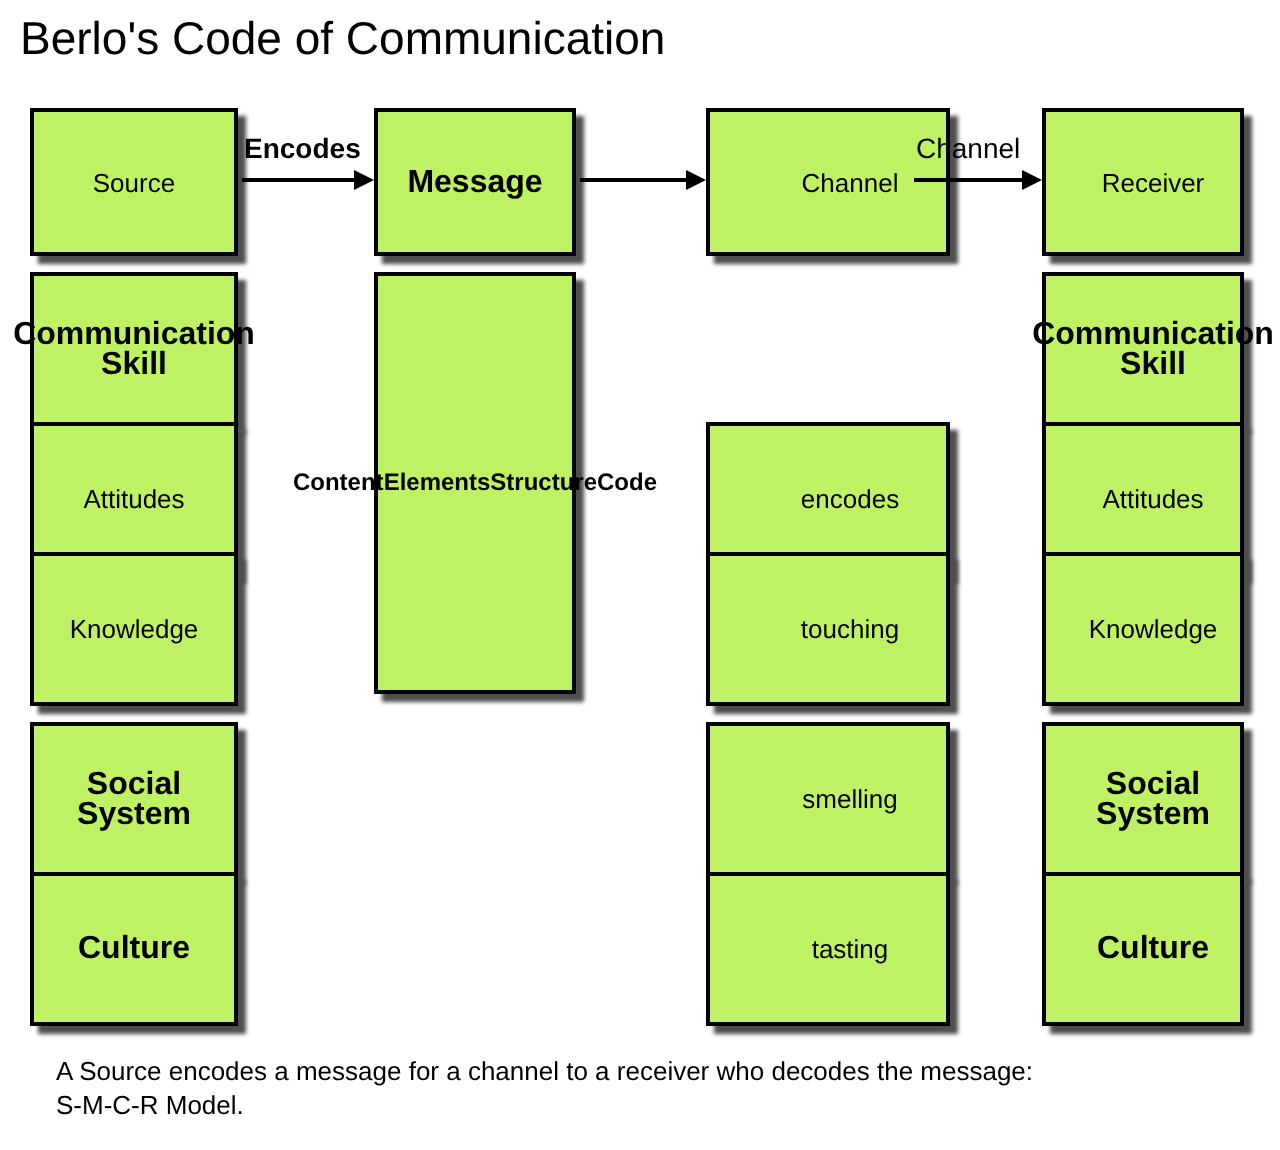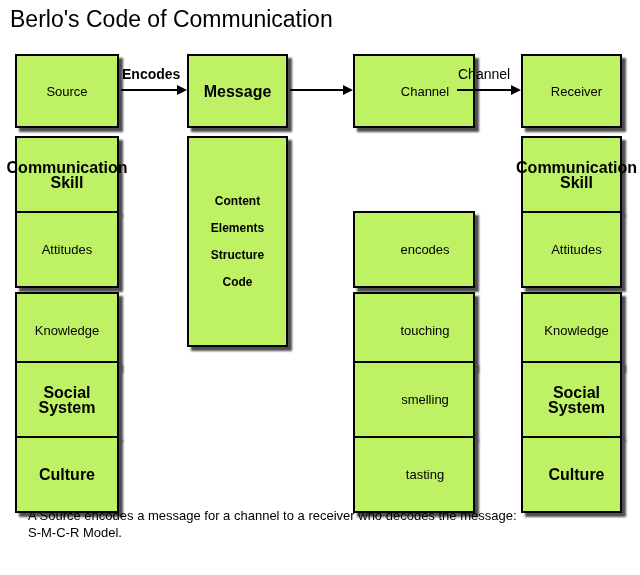--- a/index.html
+++ b/index.html
@@ -34,21 +34,21 @@
     display: flex;
     align-items: center;
     justify-content: center;
     text-align: center;
     line-height: 15px;
     padding: 2px;
   }
   .reg { font-size: 13px; font-weight: 400; }
   .bold { font-size: 16px; font-weight: 700; }
   .msg-list {
-    flex-direction: column;
+    flex-direction: row;
     justify-content: center;
   }
   .msg-list span {
     display: block;
     line-height: 27px;
     font-size: 12px;
     font-weight: 700;
   }
   .arrow-line {
     position: absolute;
@@ -65,34 +65,34 @@
   }
   .flow-label {
     position: absolute;
     font-size: 14px;
     font-weight: 400;
     white-space: nowrap;
   }
   .caption {
     position: absolute;
     left: 28px;
-    top: 507px;
+    top: 527px;
     width: 590px;
     font-size: 13px;
     line-height: 17px;
   }
   
   .c1 { left: 15px;  width: 104px; }
   .c2 { left: 187px; width: 101px; }
   .c3 { left: 353px; width: 122px; padding-left: 24px; }
   .c4 { left: 521px; width: 101px; padding-left: 12px; }
   .rowT  { top: 54px;  height: 74px; }
   .row0  { top: 136px; height: 77px; }
   .row1  { top: 211px; height: 77px; }
-  .row2  { top: 292px; height: 77px; }
+  .row2  { top: 276px; height: 77px; }
   .row3  { top: 361px; height: 77px; }
   .row4  { top: 436px; height: 77px; }
   .msgTall { top: 136px; height: 211px; }
 </style>
 </head>
 <body>
 
 <div id="canvas">
 
   <div class="title">Berlo's Code of Communication</div>

